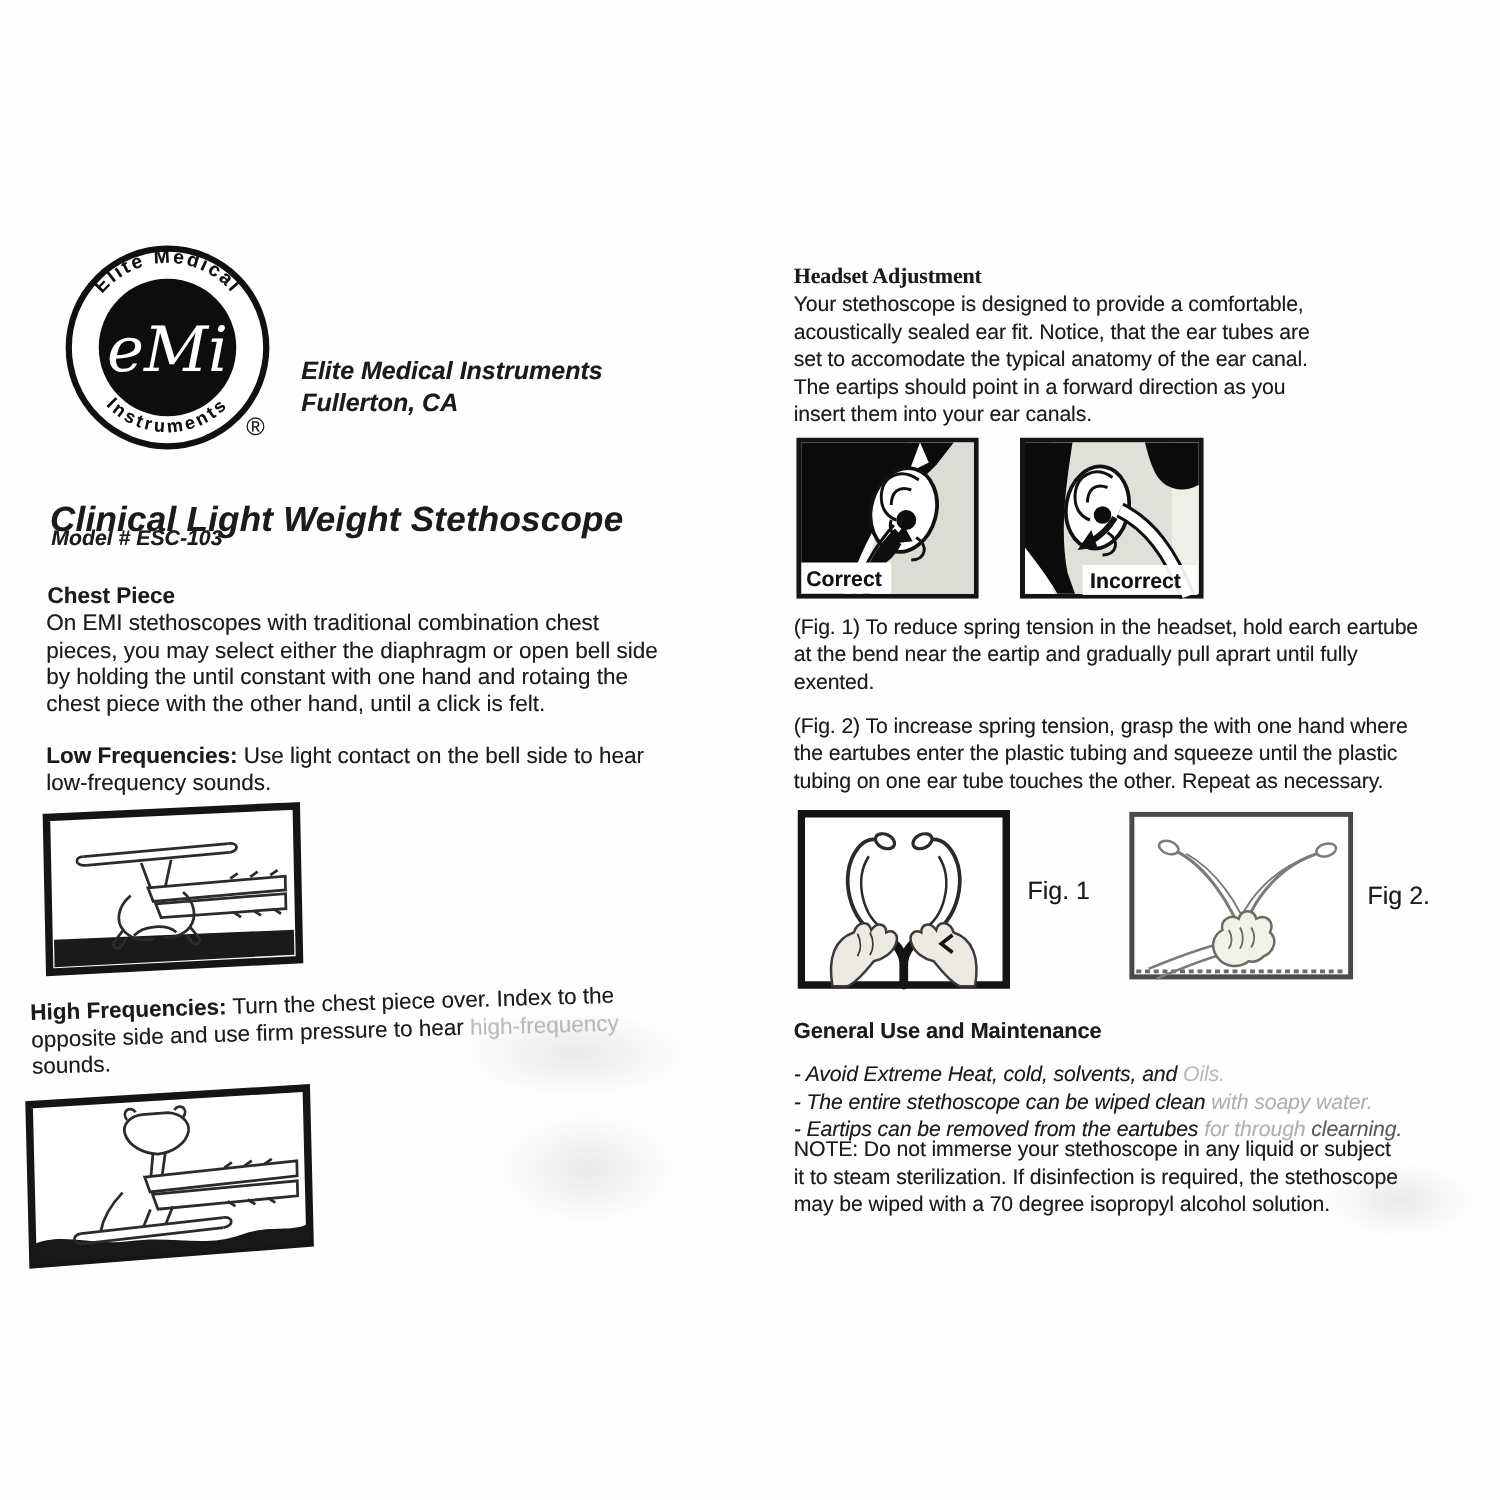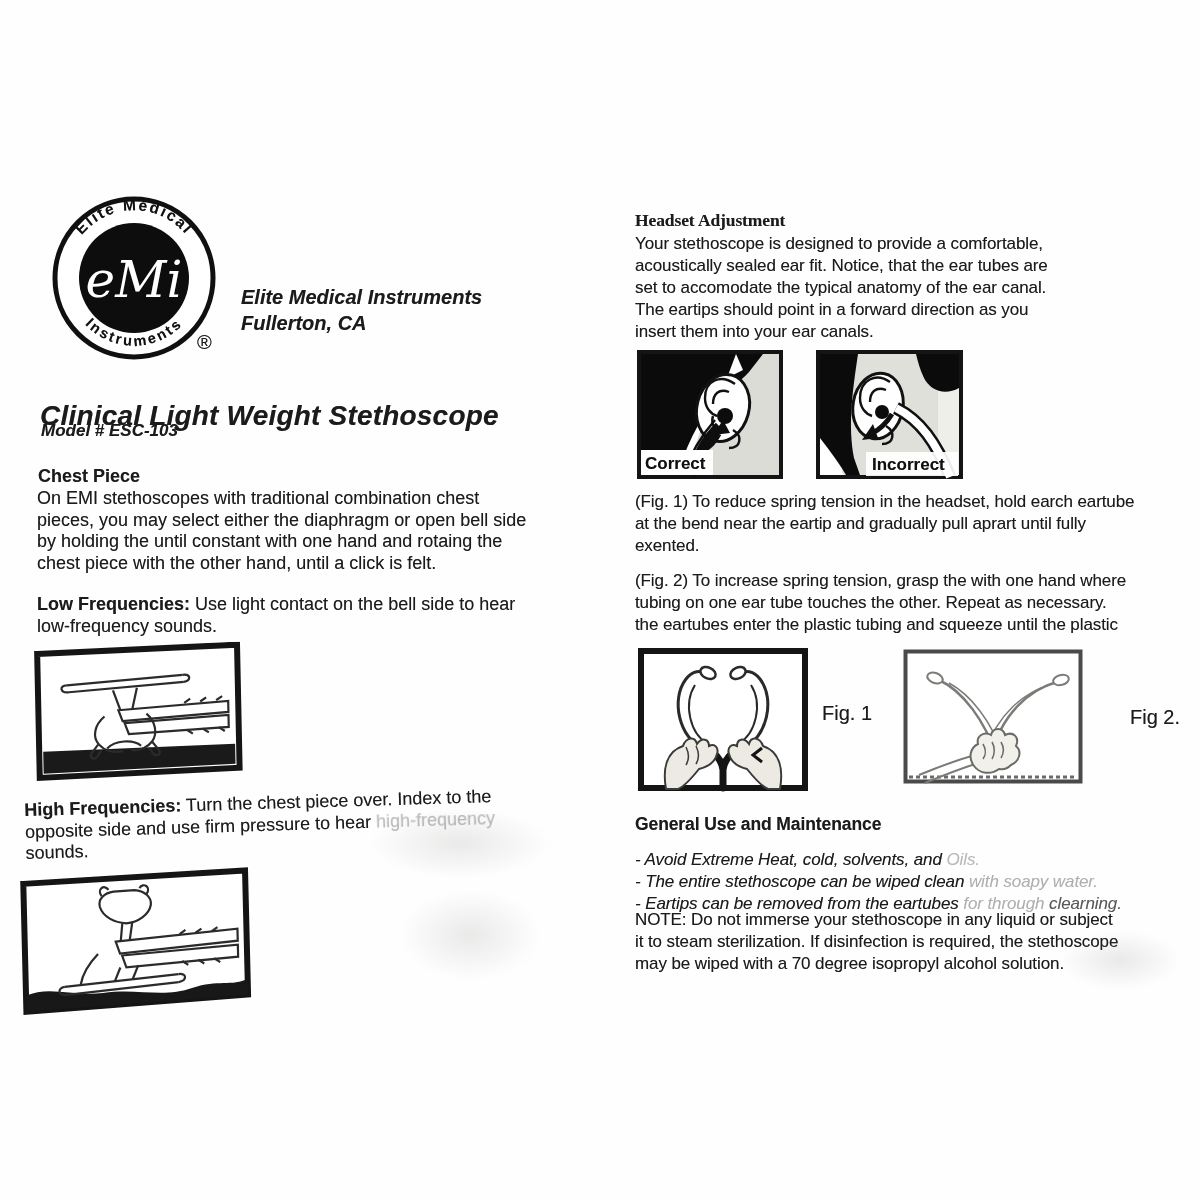--- a/index.html
+++ b/index.html
@@ -181,22 +181,22 @@
     </svg>
   </div>
 
   <div class="abs rc" style="left:635px;top:491px;">
     <div class="line">(Fig. 1) To reduce spring tension in the headset, hold earch eartube</div>
     <div class="line">at the bend near the eartip and gradually pull aprart until fully</div>
     <div class="line">exented.</div>
   </div>
   <div class="abs rc" style="left:635px;top:570px;">
     <div class="line">(Fig. 2) To increase spring tension, grasp the with one hand where</div>
+    <div class="line">the eartubes enter the plastic tubing and squeeze until the plastic</div>
     <div class="line">tubing on one ear tube touches the other. Repeat as necessary.</div>
-    <div class="line">the eartubes enter the plastic tubing and squeeze until the plastic</div>
   </div>
 
   <div class="abs" style="left:638px;top:648px;">
     <svg width="170" height="144" viewBox="0 0 170 144">
       <rect x="3" y="3" width="164" height="137" fill="#ffffff" stroke="#141414" stroke-width="6"></rect>
       <g stroke="#2a2a2a" fill="none">
         <path d="M64,100 C42,90 32,52 48,31 C54,23 64,21 67,27" stroke-width="3"></path>
         <path d="M70,96 C52,86 45,56 57,37" stroke-width="2"></path>
         <path d="M106,100 C128,90 138,52 122,31 C116,23 106,21 103,27" stroke-width="3"></path>
         <path d="M100,96 C118,86 125,56 113,37" stroke-width="2"></path>
@@ -225,21 +225,21 @@
         <path d="M82,104 C94,64 122,44 146,36" stroke-width="1.5"></path>
         <path d="M16,126 C40,116 58,110 72,106 M22,134 C46,124 62,118 76,114" stroke-width="2"></path>
       </g>
       <ellipse cx="32" cy="29" rx="8" ry="5" transform="rotate(20 32 29)" fill="#ffffff" stroke="#7b7b78" stroke-width="2"></ellipse>
       <ellipse cx="158" cy="31" rx="8" ry="5" transform="rotate(-15 158 31)" fill="#ffffff" stroke="#7b7b78" stroke-width="2"></ellipse>
       <path d="M80,90 C82,104 90,112 102,110" stroke="#242424" stroke-width="8" fill="none" stroke-dasharray="6 2" stroke-linecap="round"></path>
       <path d="M96,120 C88,126 77,125 71,117 C65,109 67,99 75,95 C73,87 81,82 88,86 C90,78 100,78 102,86 C110,82 117,88 113,97 C119,102 117,112 108,116 C104,120 100,121 96,120 Z" fill="#f1f0e9" stroke="#6a6a66" stroke-width="2"></path>
       <path d="M80,95 C83,100 83,106 80,110 M89,93 C92,98 92,105 89,110 M98,93 C101,98 101,104 98,109" stroke="#6a6a66" stroke-width="1.5" fill="none"></path>
     </svg>
   </div>
-  <div class="abs caption line" style="left:1094px;top:706px;margin-left:36px;">Fig 2.</div>
+  <div class="abs caption line" style="left:1094px;top:706px;">Fig 2.</div>
 
   <div class="abs rc hd line" style="left:635px;top:814px;font-size:17.5px;">General Use and Maintenance</div>
   <div class="abs rc" style="left:635px;top:849px;font-style:italic;">
     <div class="line"><span>- Avoid Extreme Heat, cold, solvents, and </span><span class="ghost">Oils.</span></div>
     <div class="line"><span>- The entire stethoscope can be wiped clean </span><span class="ghost2">with soapy water.</span></div>
     <div class="line"><span>- Eartips can be removed from the eartubes </span><span class="ghost2">for through </span><span class="semifade">clearning.</span></div>
   </div>
 
   <div class="abs rc" style="left:635px;top:909px;">
     <div class="line">NOTE: Do not immerse your stethoscope in any liquid or subject</div>

